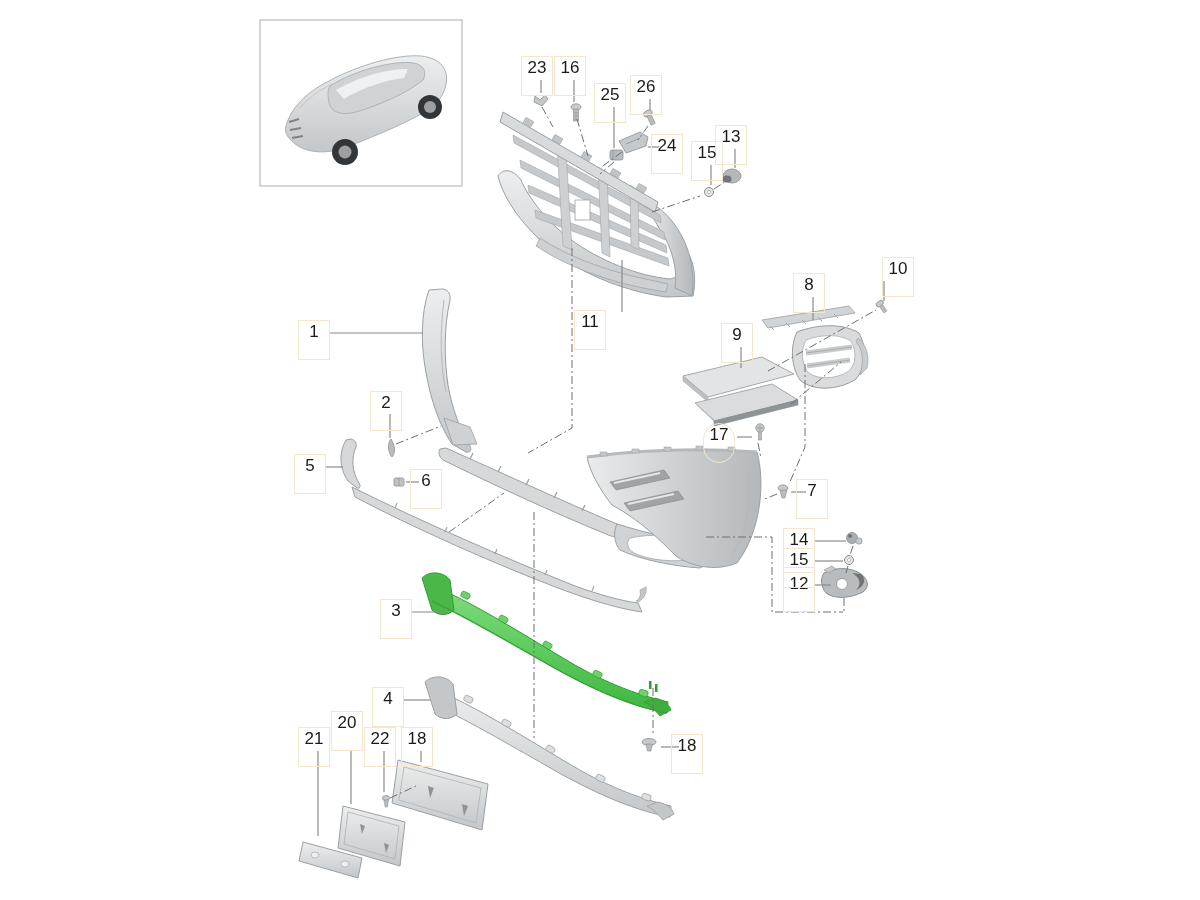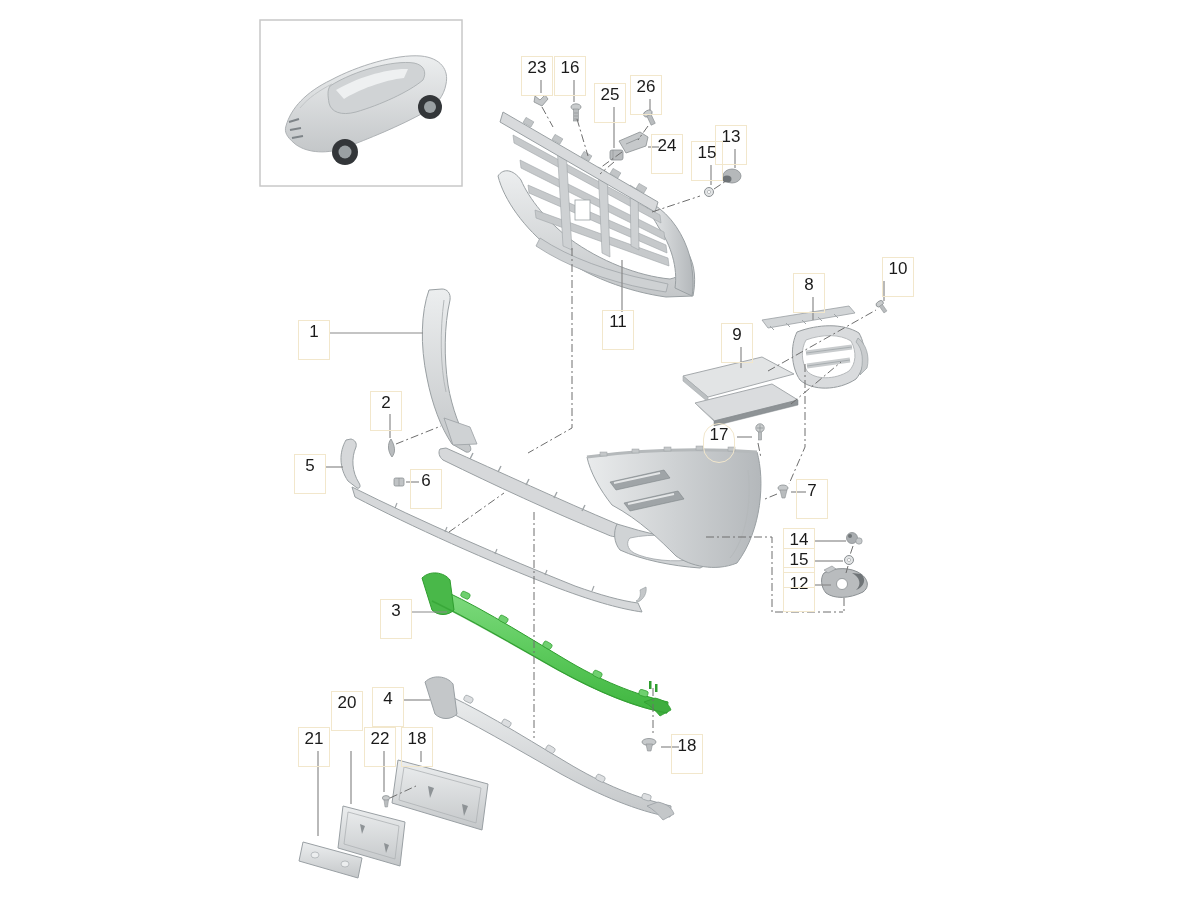--- a/index.html
+++ b/index.html
@@ -346,21 +346,21 @@
       </div>
       <div class="part-label" style="left: 793px; top: 273px;">
         <span>8</span>
       </div>
       <div class="part-label" style="left: 721px; top: 323px;">
         <span>9</span>
       </div>
       <div class="part-label" style="left: 864px; top: 257px; margin-left: 18px;">
         <span>10</span>
       </div>
-      <div class="part-label" style="left: 602px; top: 310px; text-align: center;">
+      <div class="part-label" style="left: 574px; top: 310px; text-align: center;">
         <span>11</span>
       </div>
       <div class="part-label" style="left: 783px; top: 572px;">
         <span>12</span>
       </div>
       <div class="part-label" style="left: 715px; top: 125px;">
         <span>13</span>
       </div>
       <div class="part-label" style="left: 783px; top: 528px;">
         <span>14</span>
@@ -376,21 +376,21 @@
       </div>
       <div class="part-label" style="left: 703px; top: 423px; border-radius: 18px;">
         <span>17</span>
       </div>
       <div class="part-label" style="left: 671px; top: 734px;">
         <span>18</span>
       </div>
       <div class="part-label" style="left: 401px; top: 727px;">
         <span>18</span>
       </div>
-      <div class="part-label" style="left: 331px; top: 691px;">
+      <div class="part-label" style="left: 331px; top: 711px;">
         <span>20</span>
       </div>
       <div class="part-label" style="left: 298px; top: 727px;">
         <span>21</span>
       </div>
       <div class="part-label" style="left: 364px; top: 727px;">
         <span>22</span>
       </div>
       <div class="part-label" style="left: 521px; top: 56px;">
         <span>23</span>

